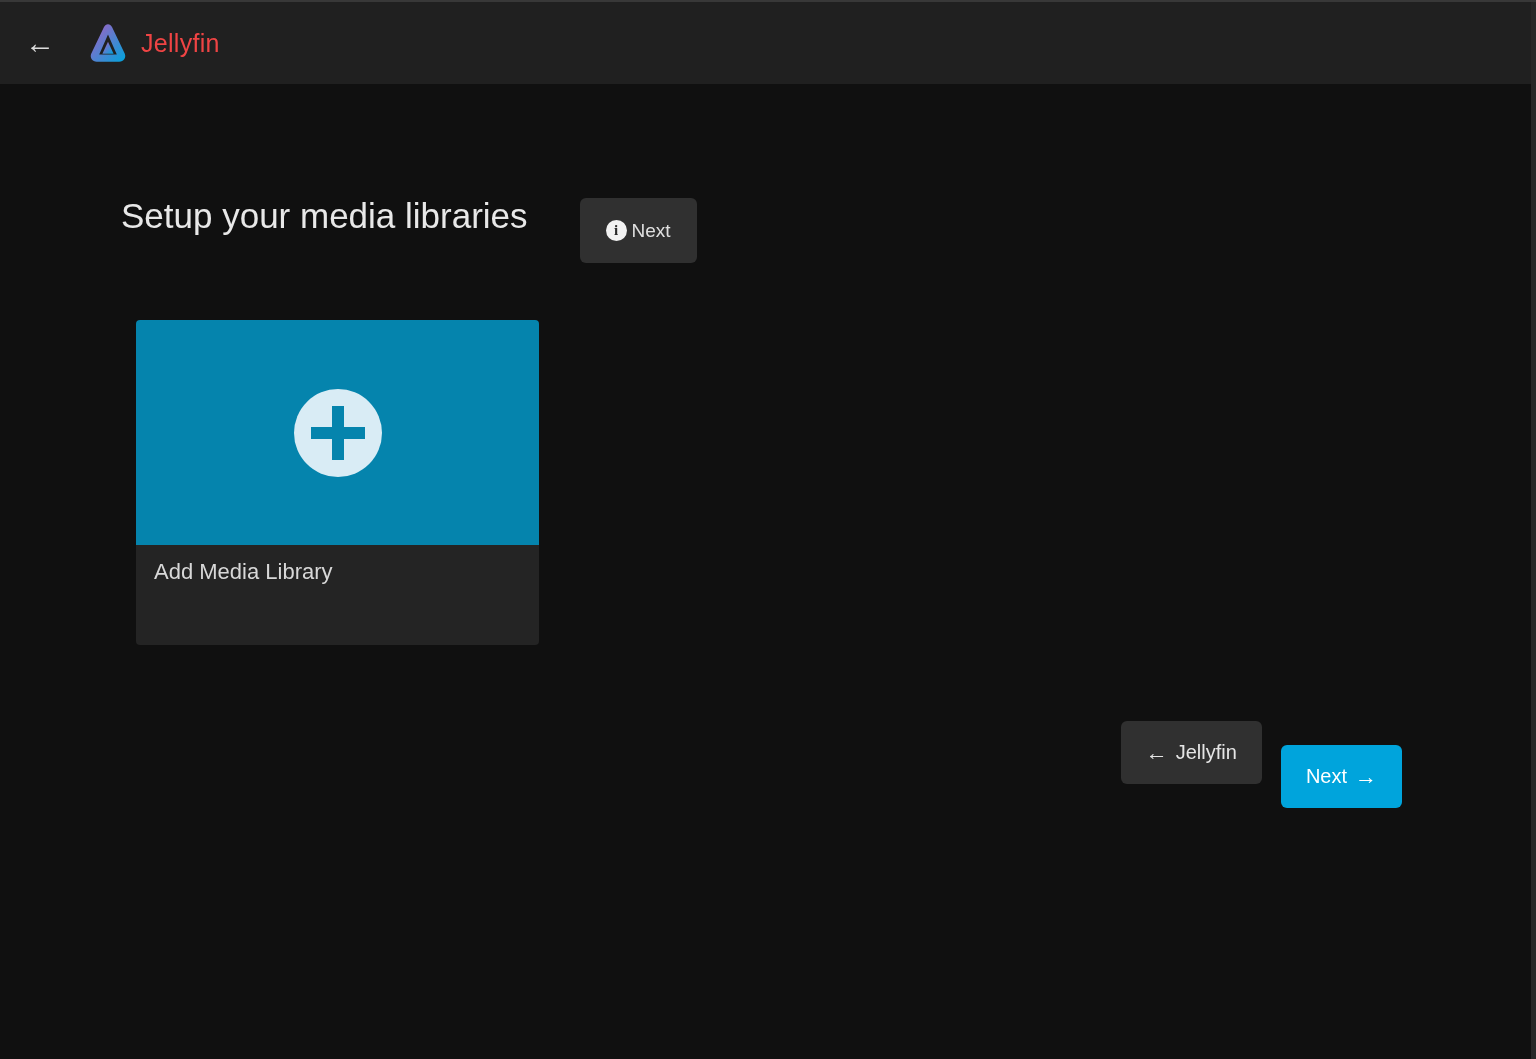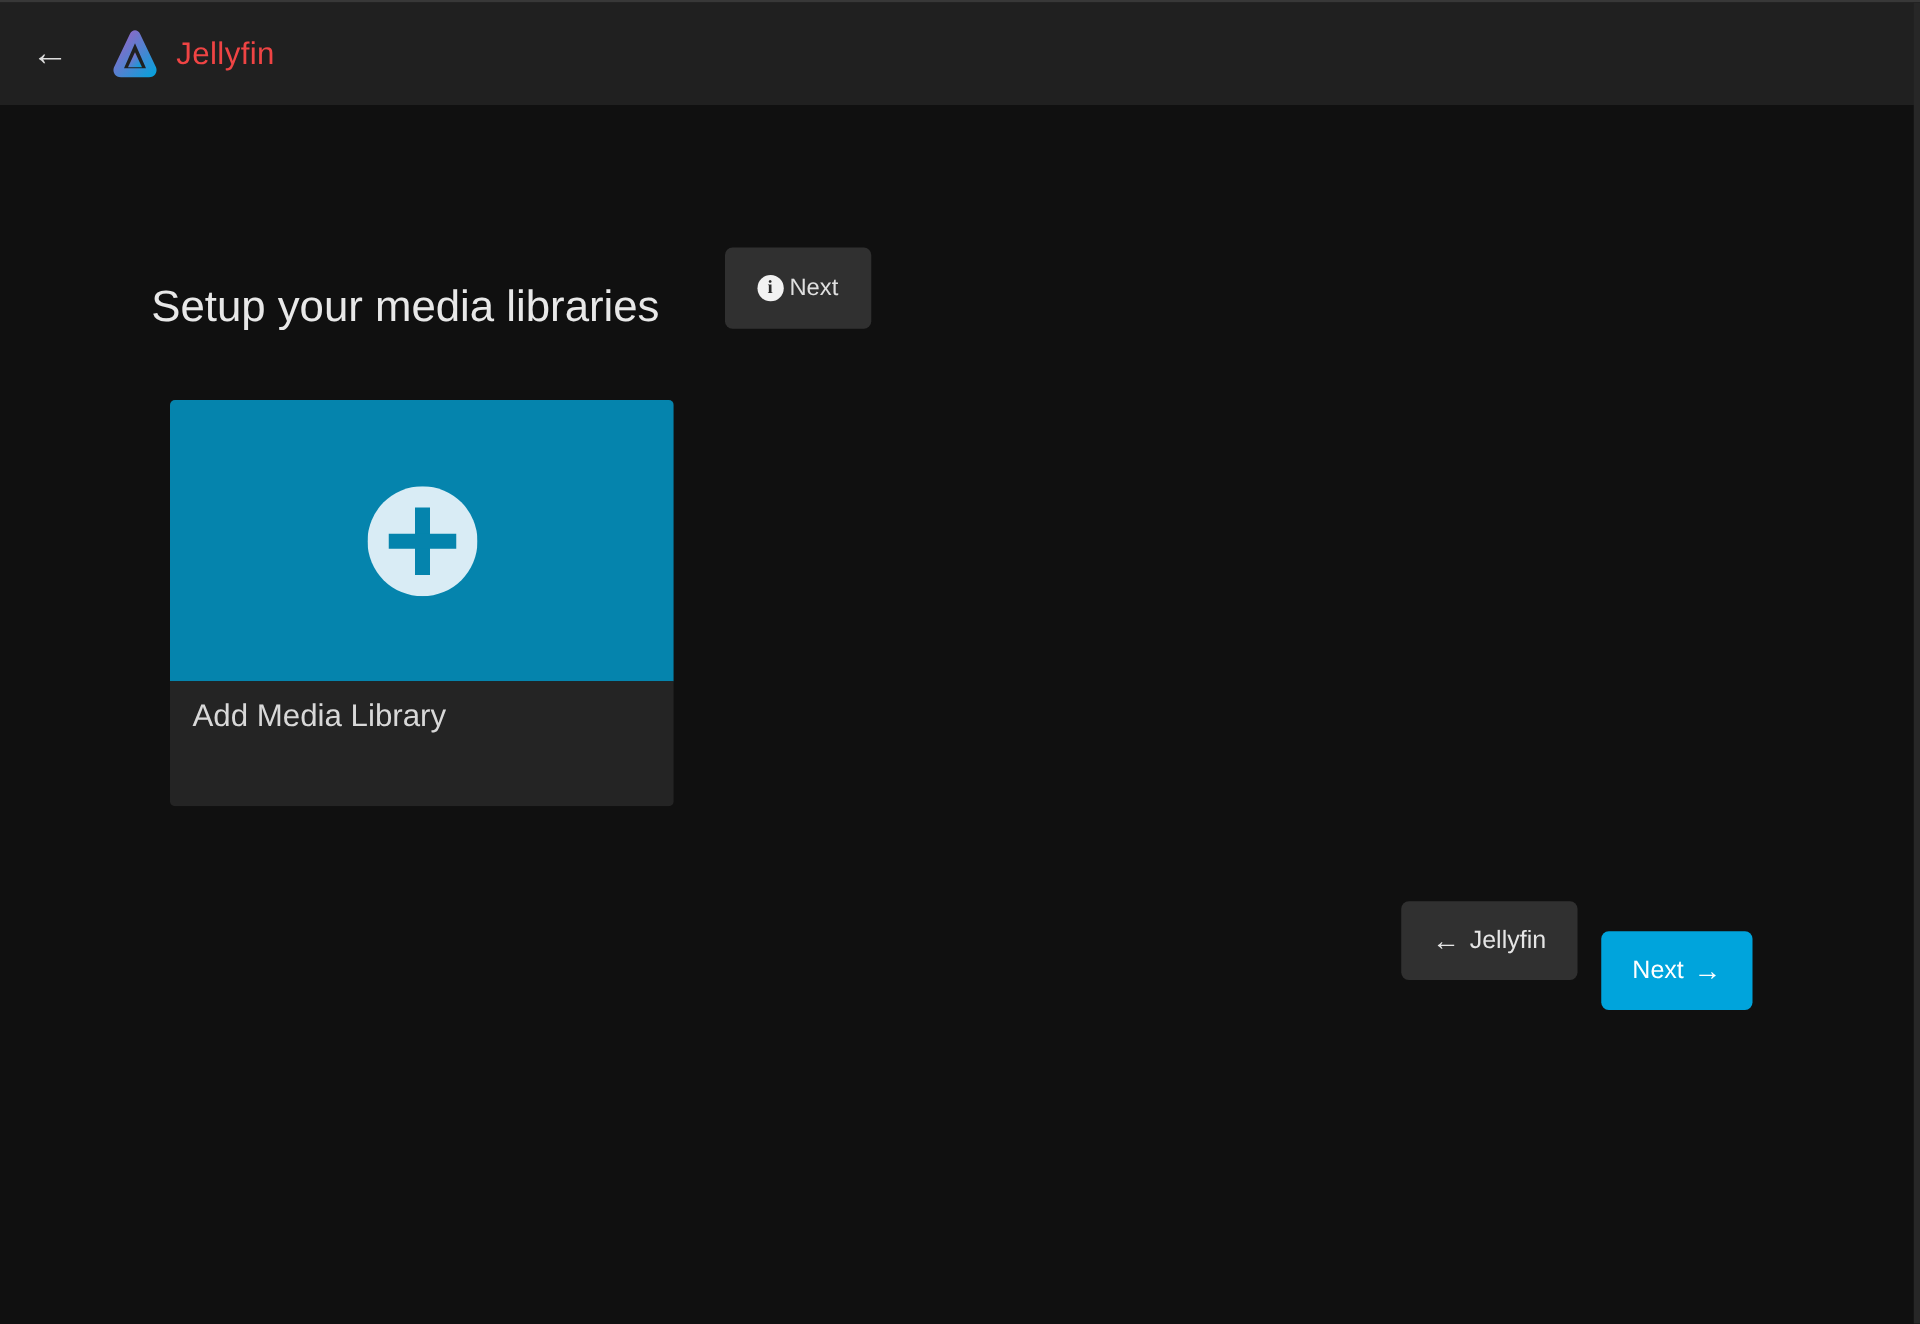--- a/index.html
+++ b/index.html
@@ -38,21 +38,21 @@
     display:flex;align-items:center;margin-left:26px;
   }
   .logo-wrap svg{display:block;}
   .app-title{
     margin-left:13px;font-size:25px;color:#ef4444;font-weight:400;
     letter-spacing:.3px;
   }
   
   .content{padding-left:121px;}
   .heading-row{
-    margin-top:114px;display:flex;align-items:flex-end;height:65px;
+    margin-top:114px;display:flex;align-items:flex-start;height:65px;
   }
   .page-title{
     font-size:35px;font-weight:400;color:#e8e8e8;line-height:1;
   }
   .help-btn{
     margin-left:52px;height:65px;min-width:117px;
     background:#303030;border:none;border-radius:6px;
     display:flex;align-items:center;justify-content:center;
     color:#e0e0e0;font-size:19px;cursor:pointer;
     font-family:inherit;padding:0 18px;
@@ -70,21 +70,21 @@
     border-radius:4px;overflow:hidden;cursor:pointer;
   }
   .card-image{
     height:225px;background:var(--card-blue,#0584ad);
     display:flex;align-items:center;justify-content:center;
   }
   .plus-circle svg{display:block;}
   .card-footer{
     height:100px;background:#242424;padding:14px 18px 0 18px;
   }
-  .card-label{font-size:25px;color:#d8d8d8;font-weight:400;}
+  .card-label{font-size:22px;color:#d8d8d8;font-weight:400;}
   
   .nav-row{
     margin-top:76px;display:flex;justify-content:flex-end;
     padding-right:134px;gap:19px;
   }
   .nav-btn{
     height:63px;border:none;border-radius:6px;cursor:pointer;
     display:flex;align-items:center;justify-content:center;
     font-size:20px;font-family:inherit;padding:0 25px;gap:8px;
   }

